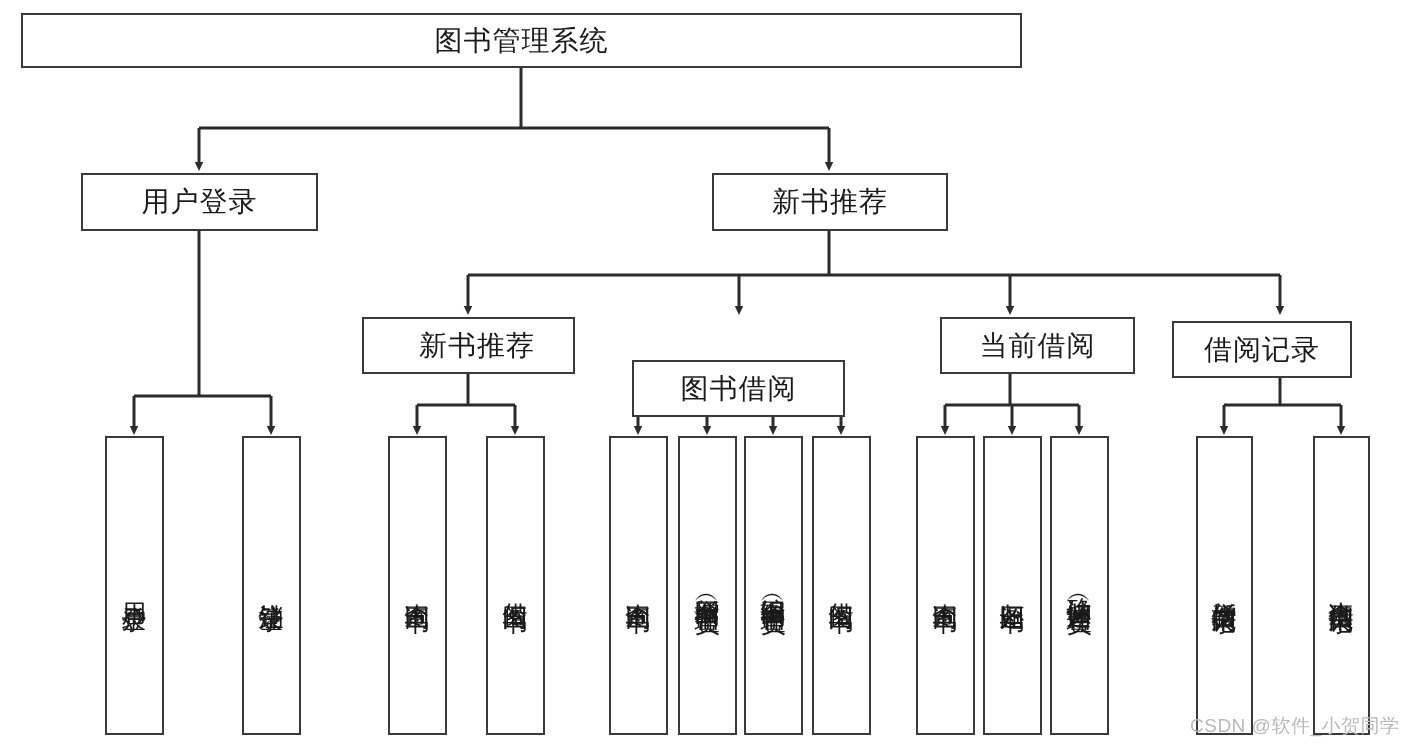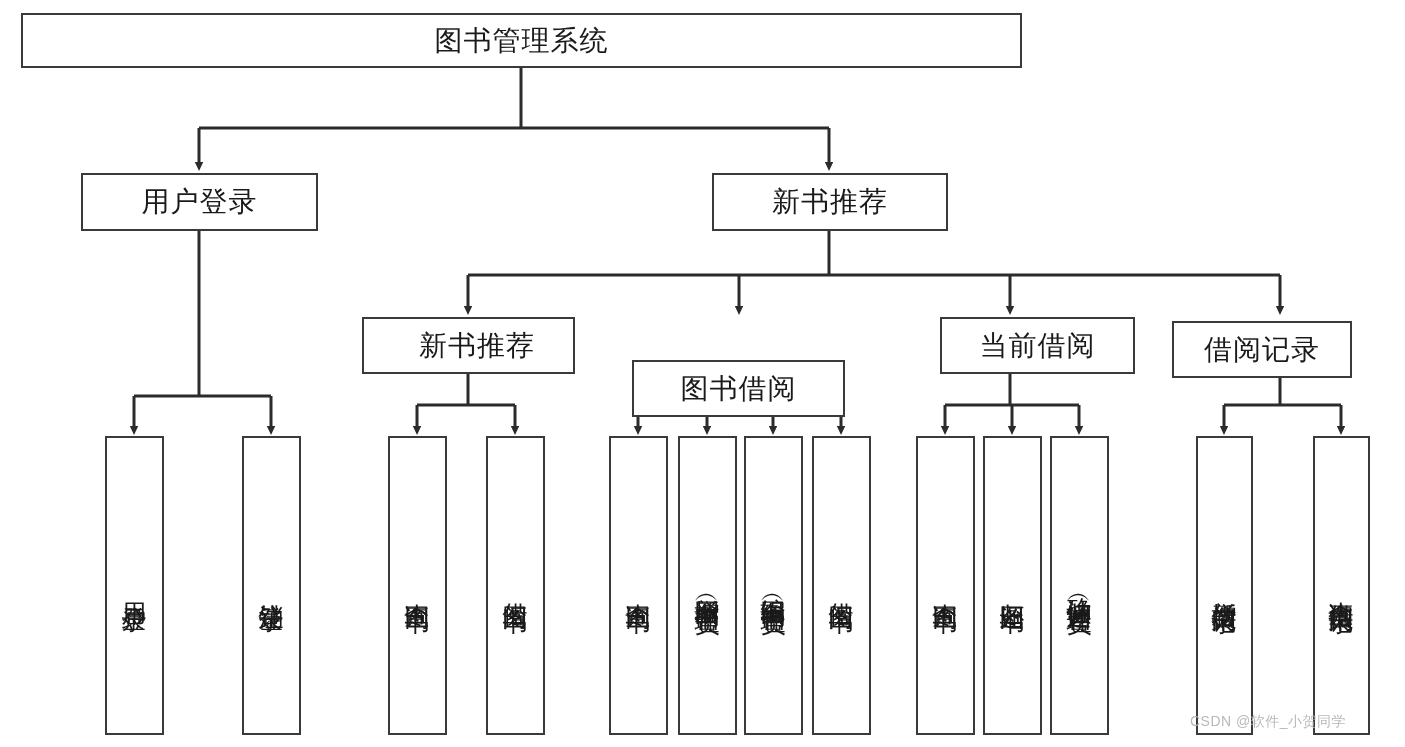--- a/index.html
+++ b/index.html
@@ -53,21 +53,21 @@
     padding-top: 2px;
   }
   .node.horiz .htext {
     white-space: nowrap;
     line-height: 1;
   }
   #watermark {
     position: absolute;
     left: 1190px;
     top: 713px;
-    font-size: 14px;
+    font-size: 19px;
     color: #b9b9b9;
     white-space: nowrap;
     z-index: 5;
     letter-spacing: 0.5px;
   }
 </style>
 </head>
 <body>
 
 <div id="canvas">

